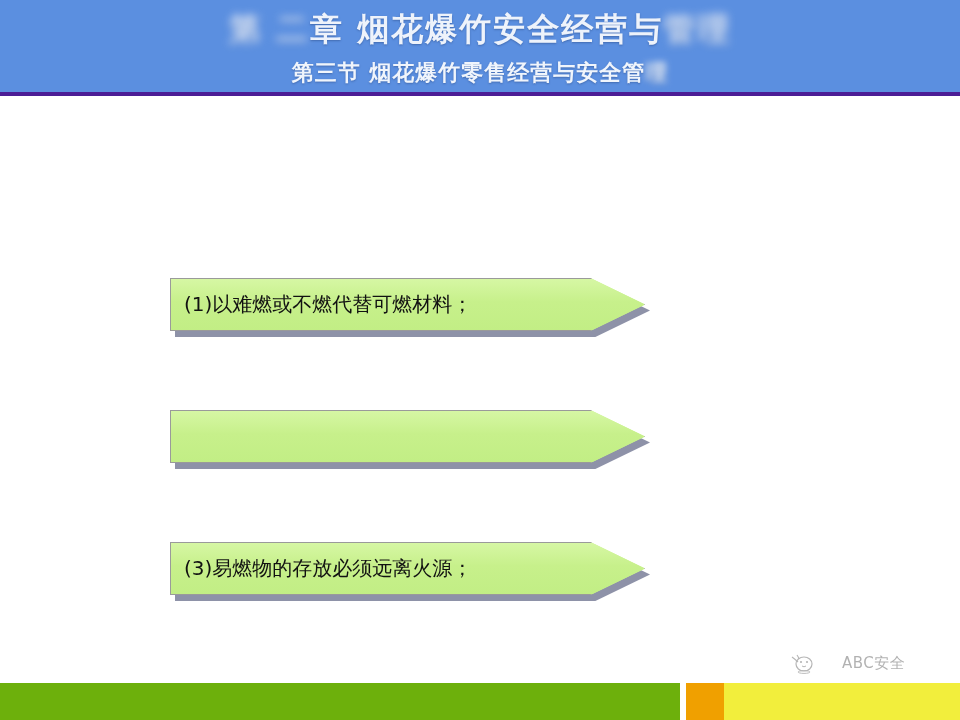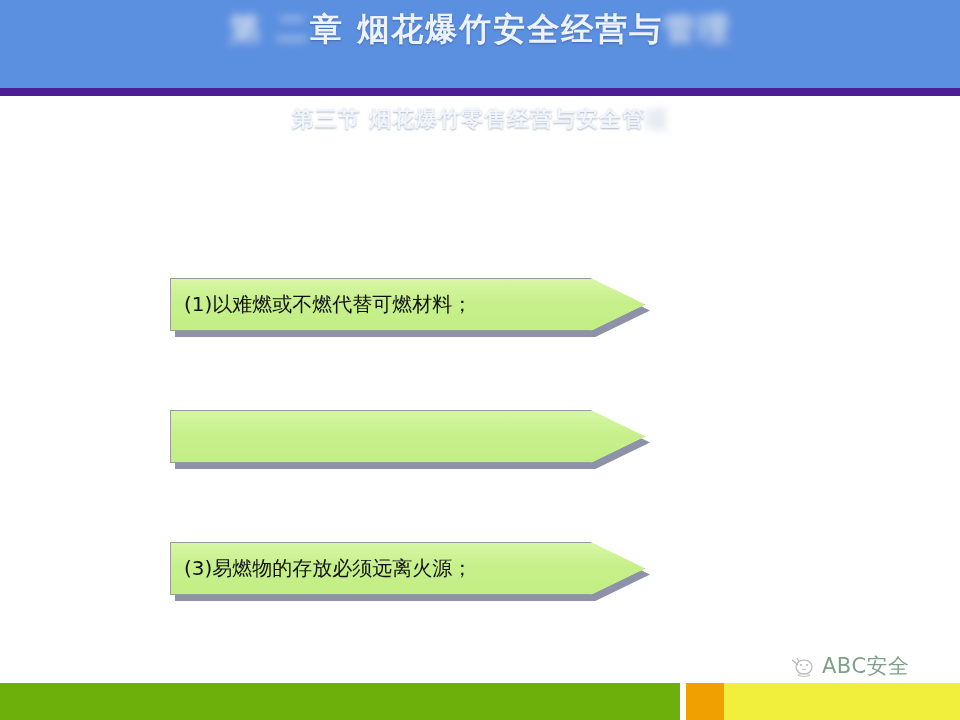--- a/index.html
+++ b/index.html
@@ -19,21 +19,21 @@
   }
 
   
   .header {
     position: absolute;
     left: 0;
     top: 0;
     width: 960px;
     height: 96px;
     background: #5b8fe0;
-    border-bottom: 8px solid #4c1d95;
+    border-bottom: 4px solid #4c1d95;
     box-sizing: border-box;
   }
   .header-title {
     position: absolute;
     left: 0;
     top: 8px;
     width: 960px;
     text-align: center;
     color: #eef3fb;
     font-size: 32px;
@@ -47,21 +47,20 @@
     left: 0;
     top: 58px;
     width: 960px;
     text-align: center;
     color: #f0f5fc;
     font-size: 22px;
     font-weight: bold;
     letter-spacing: 1px;
     white-space: nowrap;
     text-shadow: 0 1px 2px rgba(20,40,90,0.35);
-    margin-top: 46px;
   }
   
   .blurred {
     filter: blur(3.2px);
     opacity: 0.92;
   }
   .blurred-strong {
     filter: blur(4.5px);
     opacity: 0.85;
   }
@@ -143,24 +142,25 @@
     align-items: center;
     gap: 6px;
     opacity: 0.55;
   }
   .watermark-mark {
     width: 26px;
     height: 22px;
     position: relative;
   }
   .watermark-text {
-    font-size: 21px;
-    color: #14532d;
+    font-size: 15px;
+    color: #737373;
     white-space: nowrap;
     letter-spacing: 0.5px;
+    margin-left: 20px;
   }
 </style>
 </head>
 <body>
 
 <div class="slide">
 
   <div class="header">
     <div class="header-title">
       <span class="blurred-strong">第 二</span><span>章  烟花爆竹安全经营与</span><span class="blurred-strong">管理</span>

